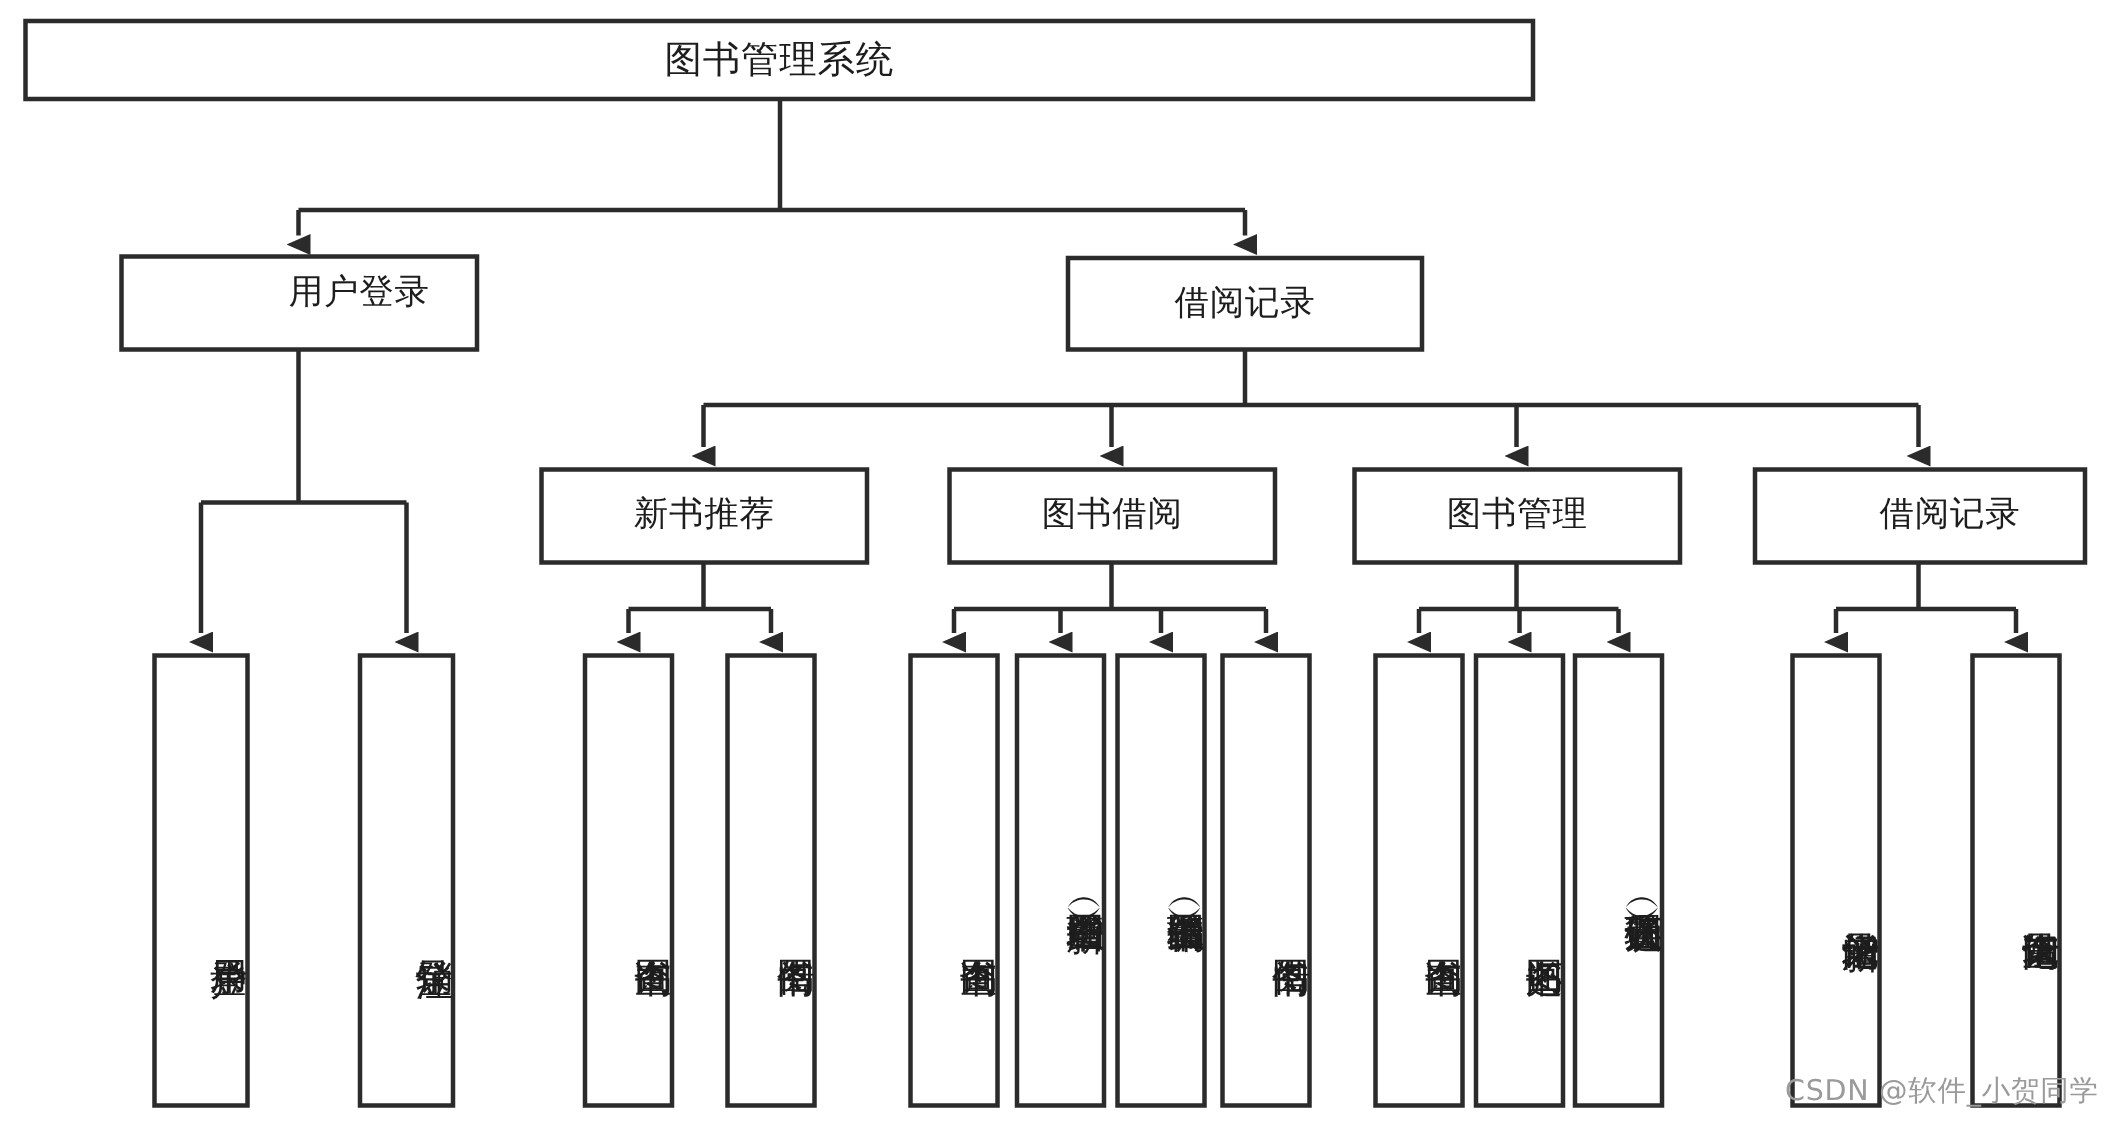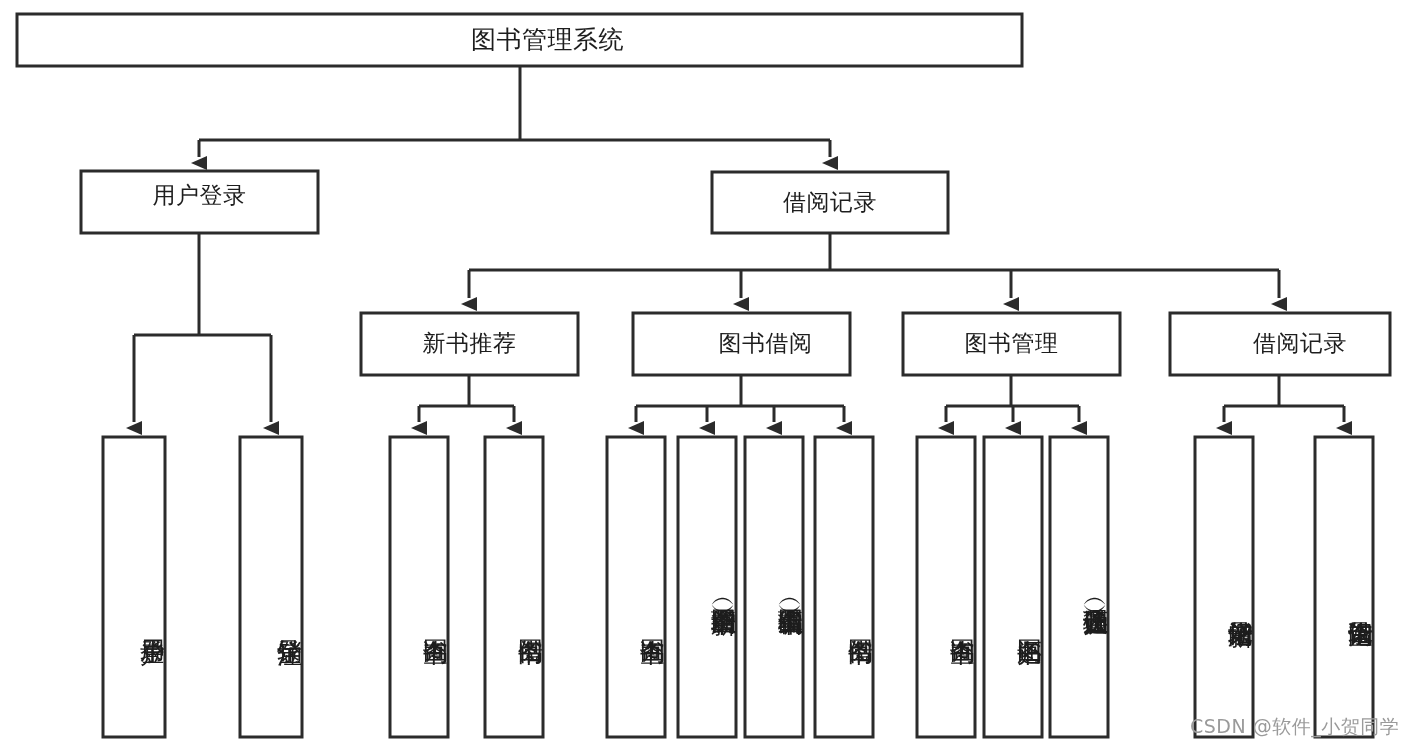--- a/index.html
+++ b/index.html
@@ -165,29 +165,29 @@
     <rect class="node-box" x="815" y="437" width="58" height="300"></rect>
 
     <rect class="node-box" x="917" y="437" width="58" height="300"></rect>
     <rect class="node-box" x="984" y="437" width="58" height="300"></rect>
     <rect class="node-box" x="1050" y="437" width="58" height="300"></rect>
 
     <rect class="node-box" x="1195" y="437" width="58" height="300"></rect>
     <rect class="node-box" x="1315" y="437" width="58" height="300"></rect>
   </svg>
 
-  <div class="node-label-h" style="left:17px; top:14px; width:1005px; height:52px; font-size:25px;padding-left:28px;">图书管理系统</div>
-
-  <div class="node-label-h" style="left:81px; top:171px; width:237px; height:50px;">用户登录</div>
+  <div class="node-label-h" style="left:17px; top:14px; width:1005px; height:52px; font-size:25px;">图书管理系统</div>
+
+  <div class="node-label-h" style="left:81px; top:171px; width:237px; height:50px;padding-left:40px;">用户登录</div>
 
   <div class="node-label-h" style="left:712px; top:172px; width:236px; height:61px;">借阅记录</div>
 
   <div class="node-label-h" style="left:361px; top:313px; width:217px; height:62px;border-radius:27px;">新书推荐</div>
 
-  <div class="node-label-h" style="left:657px; top:313px; width:217px; height:62px;">图书借阅</div>
+  <div class="node-label-h" style="left:633px; top:313px; width:217px; height:62px;">图书借阅</div>
 
   <div class="node-label-h" style="left:903px; top:313px; width:217px; height:62px;">图书管理</div>
 
   <div class="node-label-h" style="left:1170px; top:313px; width:260px; height:62px;">借阅记录</div>
 
   <div class="node-label-v" style="left:103px; top:505px; width:62px; height:230px;">用户登录</div>
 
   <div class="node-label-v" style="left:240px; top:505px; width:62px; height:230px;">注销登录</div>
 
   <div class="node-label-v" style="left:390px; top:505px; width:58px; height:230px;">查询图书</div>

